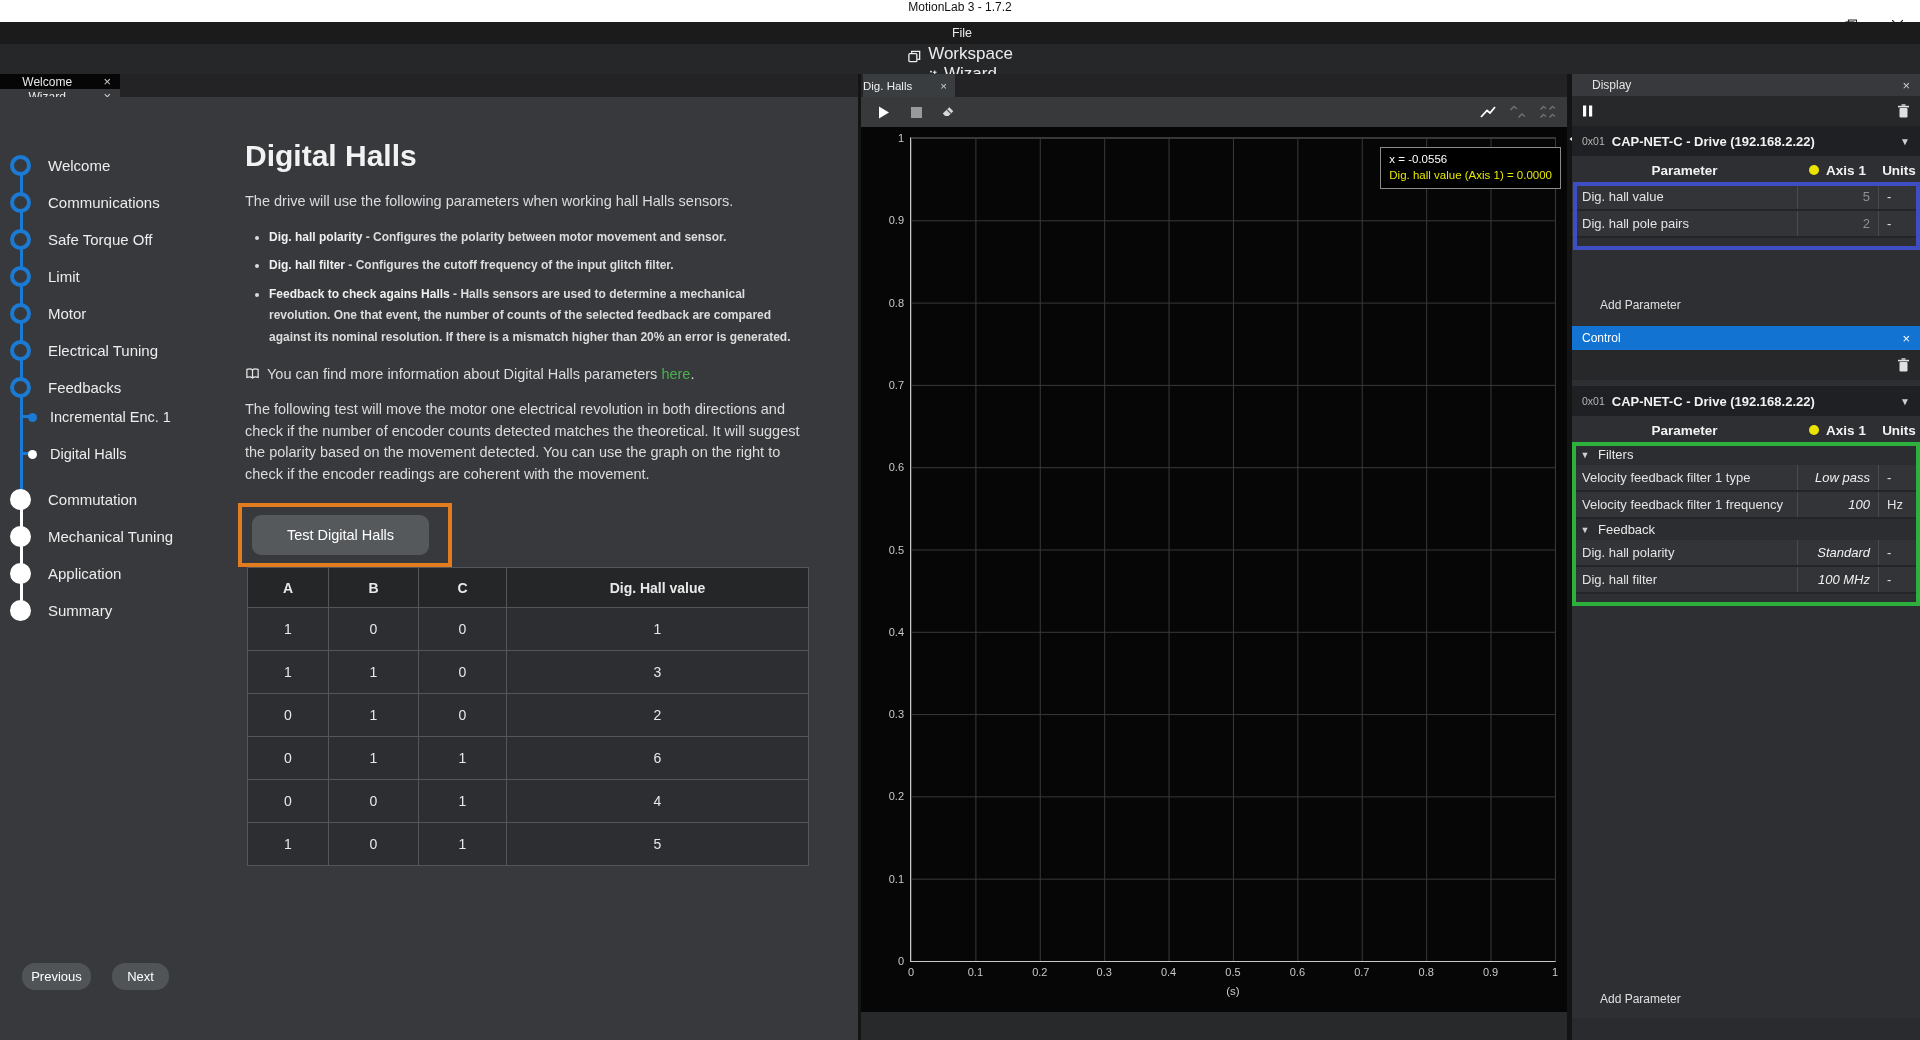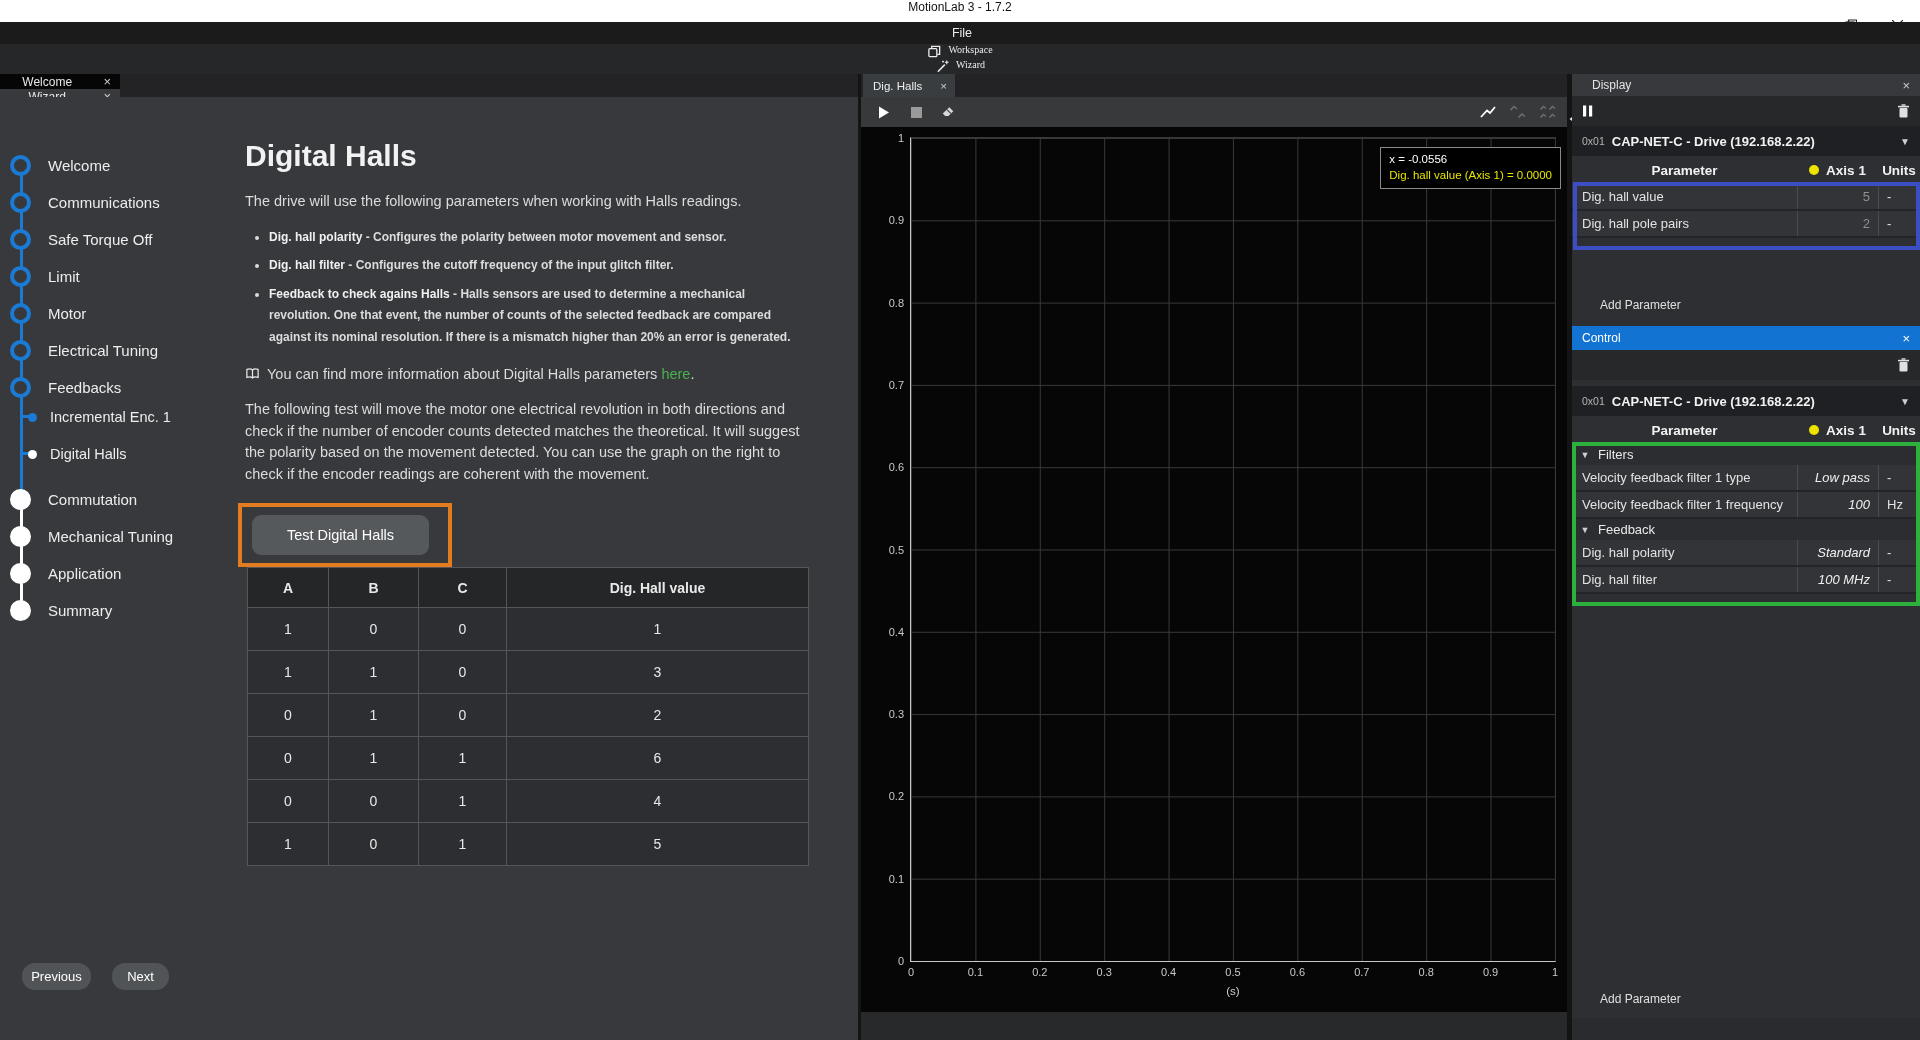--- a/index.html
+++ b/index.html
@@ -11,21 +11,21 @@
   #titlebar{left:0;top:0;width:1920px;height:22px;background:#ffffff;color:#111;display:flex;align-items:center;}
   #app-logo{width:15px;height:15px;margin:0 8px 0 7px;}
   #title-text{font-size:12px;color:#111;}
   .winbtns{margin-left:auto;display:flex;height:22px;}
   .winbtn{width:46px;height:22px;display:flex;align-items:center;justify-content:center;color:#222;font-size:13px;}
   
   #menubar{left:0;top:22px;width:1920px;height:22px;background:#1b1b1c;display:flex;align-items:center;padding-left:4px;box-sizing:border-box;}
   .menu-item{padding:0 10px;font-size:12.5px;color:#ececec;line-height:22px;}
   
   #toolbar{left:0;top:44px;width:1920px;height:30px;background:#262729;display:flex;align-items:center;box-sizing:border-box;padding:0 8px;}
-  .tbtn{display:flex;align-items:flex-start;gap:6px;font-size:10px;color:#ececec;padding:0 6px;height:30px;font-family:Liberation Serif, serif;}
+  .tbtn{display:flex;align-items:flex-end;gap:6px;font-size:17px;color:#ececec;padding:0 6px;height:30px;}
   .tb-divider{width:1px;height:18px;background:#555;margin:0 8px;}
   .icon-btn{width:30px;height:30px;display:flex;align-items:center;justify-content:center;}
   #toolbar-right{margin-left:auto;display:flex;align-items:center;}
   #stop-button{height:21px;padding:0 27px;background:#c8402c;color:#fff;font-size:12px;font-weight:bold;border-radius:3px;display:flex;align-items:center;margin-left:10px;}
 
   
   #left-tabbar{left:0;top:74px;width:858px;height:23px;background:#232325;display:flex;}
   .doc-tab{height:23px;display:flex;align-items:center;font-size:12px;color:#e8e8e8;box-sizing:border-box;}
   #tab-welcome{width:120px;background:#060606;}
   #tab-wizard{width:120px;background:#37393c;}
@@ -71,21 +71,21 @@
   .colA{width:78px;}.colB{width:87px;}.colC{width:85px;}.colD{width:299px;}
 
   .nav-btn{position:absolute;top:866px;height:27px;border-radius:13px;background:#515457;color:#fff;font-size:13px;display:flex;align-items:center;justify-content:center;}
   #previous-button{left:22px;width:69px;}
   #next-button{left:112px;width:57px;}
 
   
   #scope-panel{left:861px;top:74px;width:706px;height:966px;background:#232325;}
   #scope-tabbar{position:absolute;left:0;top:0;width:706px;height:23px;background:#232325;display:flex;}
   #scope-tab{margin-left:2px;width:92px;height:23px;background:#3a3d40;display:flex;align-items:center;font-size:11.5px;color:#eee;}
-  #scope-tab .tab-label{flex:1;text-align:center;}
+  #scope-tab .tab-label{flex:1;}
   #scope-toolbar{position:absolute;left:0;top:23px;width:706px;height:30px;background:#37393b;display:flex;align-items:center;padding:0 10px;box-sizing:border-box;}
   .sc-btn{width:26px;height:26px;display:flex;align-items:center;justify-content:center;font-size:13px;}
   #scope-toolbar-right{margin-left:auto;display:flex;align-items:center;gap:12px;}
   #scope-chart{position:absolute;left:0;top:53px;width:706px;height:885px;background:#060606;}
   #plot-area{position:absolute;left:49px;top:10px;width:646px;height:825px;box-sizing:border-box;border-left:1px solid #c9c9c9;border-bottom:1px solid #c9c9c9;border-top:1px solid #383838;border-right:1px solid #383838;background-image:linear-gradient(to right,#383838 1px,transparent 1px),linear-gradient(to bottom,#383838 1px,transparent 1px);background-size:10% 10%;}
   .ytick{position:absolute;right:calc(100% + 7px);transform:translateY(-50%);font-size:11px;color:#c9c9c9;white-space:nowrap;}
   .xtick{position:absolute;top:calc(100% + 5px);transform:translateX(-50%);font-size:11px;color:#c9c9c9;}
   #x-axis-label{position:absolute;left:0;right:0;top:calc(100% + 24px);text-align:center;font-size:11.5px;color:#cfcfcf;}
   #scope-tooltip{position:absolute;right:6px;top:20px;background:#000;border:1px solid #8a8a8a;padding:3px 8px 5px 8px;font-size:11.5px;line-height:16px;}
   #tooltip-x{color:#fff;}
@@ -343,21 +343,21 @@
         <span class="dot-main"></span>
         <span class="lbl lbl-main">Application</span>
       </div>
     <div class="step todo" style="top:503px;">
         <span class="dot-main"></span>
         <span class="lbl lbl-main">Summary</span>
       </div>
 
     <div id="content" class="abs">
       <h1>Digital Halls</h1>
-      <p>The drive will use the following parameters when working with Halls readings.</p>
+      <p>The drive will use the following parameters when working hall Halls sensors.</p>
       <ul>
         <li><b>Dig. hall polarity</b><span> - Configures the polarity between motor movement and sensor.</span></li>
         <li><b>Dig. hall filter</b><span> - Configures the cutoff frequency of the input glitch filter.</span></li>
         <li><b>Feedback to check agains Halls</b><span> - Halls sensors are used to determine a mechanical revolution. One that event, the number of counts of the selected feedback are compared against its nominal resolution. If there is a mismatch higher than 20% an error is generated.</span></li>
       </ul>
       <div id="info-row">
         <svg width="15" height="15" viewBox="0 0 16 16" fill="none" stroke="#e8e8e8" stroke-width="1.3">
             <path d="M2 3.6C4 2.9 6.6 2.9 8 4.2 9.4 2.9 12 2.9 14 3.6V12.2C12 11.5 9.4 11.5 8 12.8 6.6 11.5 4 11.5 2 12.2Z"></path>
             <line x1="8" y1="4.2" x2="8" y2="12.8"></line>
           </svg>

